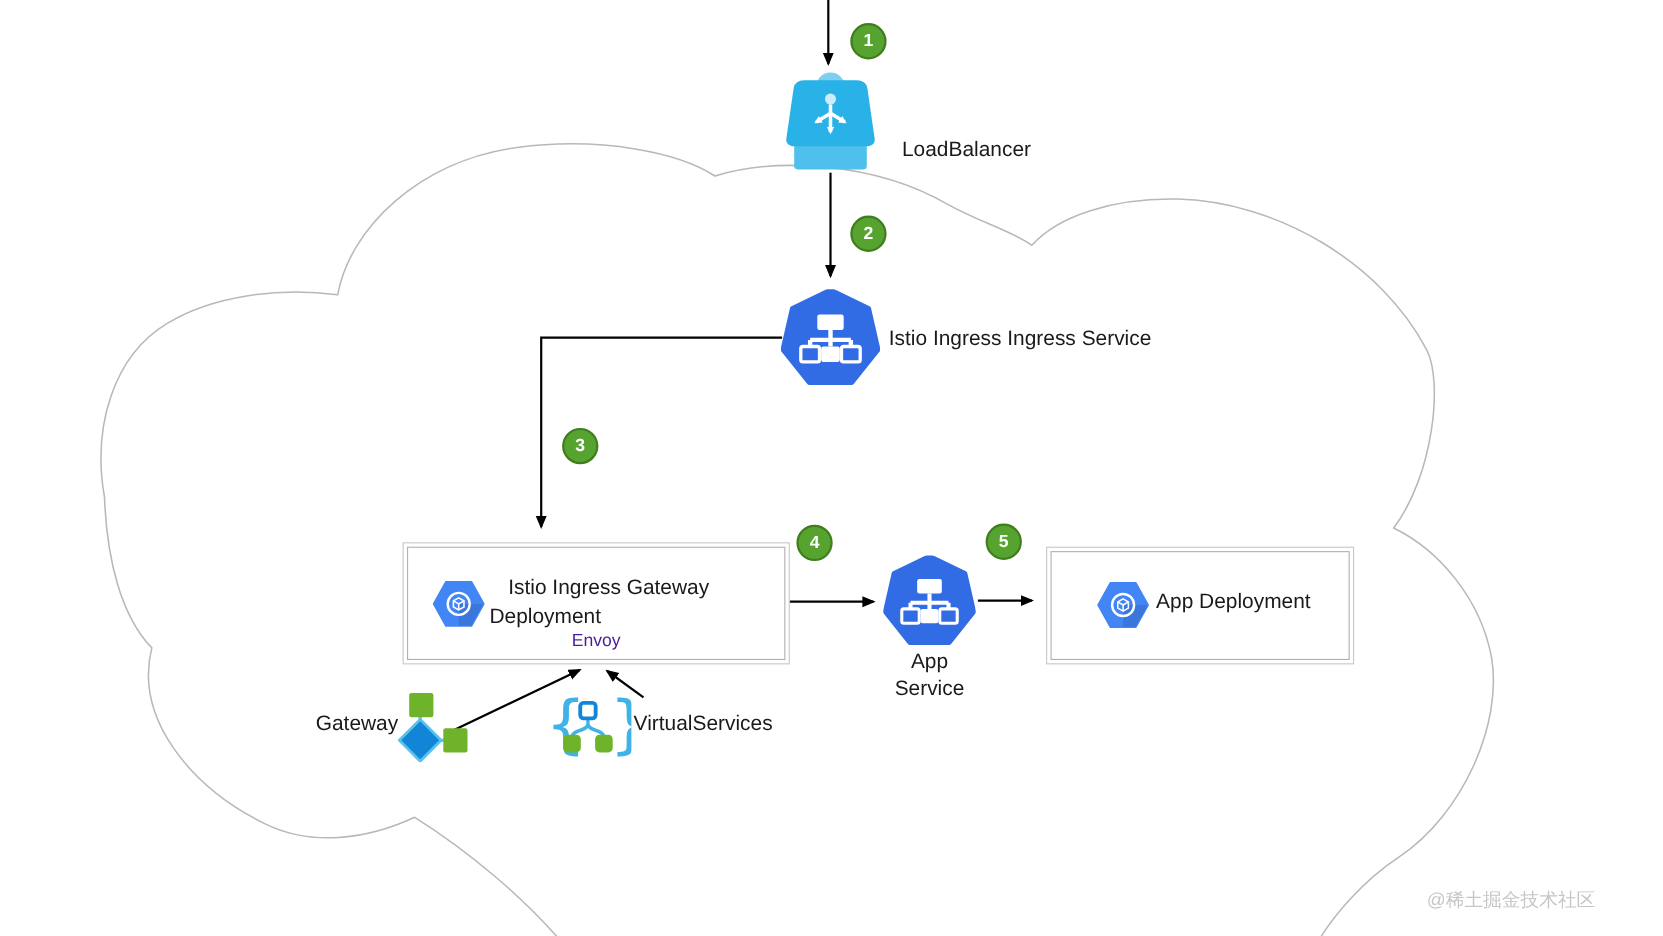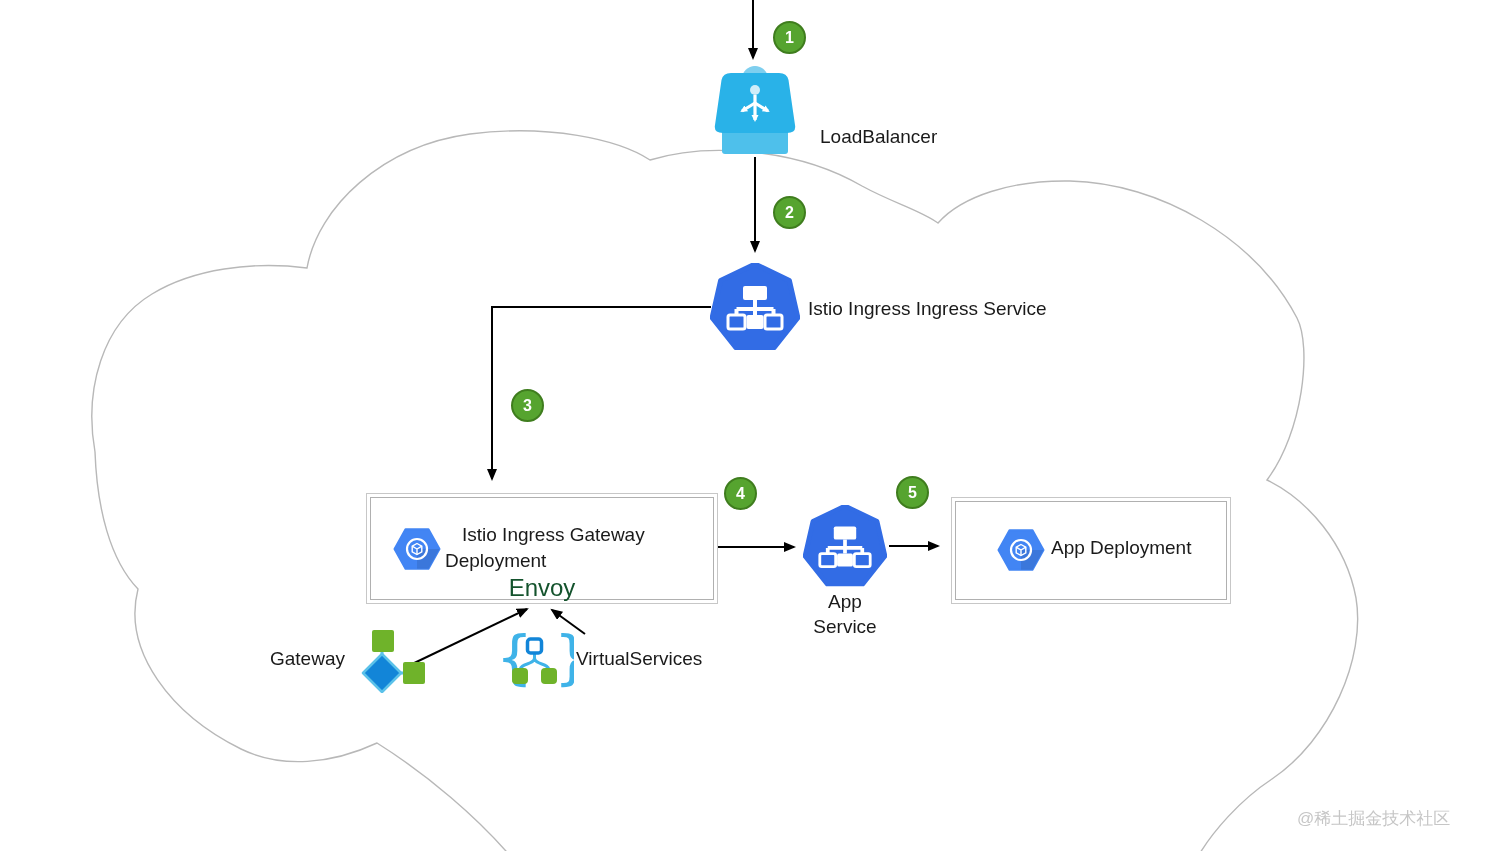--- a/index.html
+++ b/index.html
@@ -16,21 +16,21 @@
     font-size:16px;font-weight:bold;display:flex;align-items:center;justify-content:center;
     box-sizing:content-box;
   }
   .dep-box{
     position:absolute;z-index:2;background:#ffffff;border:1px solid #C7C7C7;
   }
   .dep-box .inner{
     position:absolute;left:3px;top:3px;right:3px;bottom:3px;border:1px solid #B0B0B0;
   }
   .dep-title{position:absolute;font-size:19px;line-height:26px;color:#1a1a1a;white-space:nowrap;z-index:3;}
-  .envoy{position:absolute;left:0;right:0;text-align:center;font-size:24px;color:#14532d;z-index:3;}
+  .envoy{position:absolute;left:0;right:0;text-align:center;font-size:16px;color:#4c1d95;z-index:3;}
   .center-label{text-align:center;}
   .watermark{position:absolute;z-index:5;font-size:17px;color:#C6C6C6;white-space:nowrap;}
   .vs-wrap{position:absolute;z-index:2;}
 </style>
 </head>
 <body>
 
 <div id="canvas">
 
   <svg id="diagram-svg" width="1512" height="851" viewBox="0 0 1512 851">
@@ -142,21 +142,21 @@
         <polygon points="1.5,24 12.5,4.2 35.5,4.2 46.5,24 35.5,43.8 12.5,43.8" fill="#4285F4" stroke="#4285F4" stroke-width="2" stroke-linejoin="round"></polygon>
         <polygon points="24,24 46.5,24 35.5,43.8 24,43.8" fill="#000000" opacity="0.10"></polygon>
         <circle cx="24" cy="24" r="10" fill="none" stroke="#ffffff" stroke-width="2.2"></circle>
         <polygon points="24,18.5 28.8,21.2 28.8,26.8 24,29.5 19.2,26.8 19.2,21.2" fill="none" stroke="#ffffff" stroke-width="1.4"></polygon>
         <path d="M 24 29.5 L 24 24 M 24 24 L 19.2 21.2 M 24 24 L 28.8 21.2" stroke="#ffffff" stroke-width="1.4" fill="none"></path>
       </svg>
     </div>
     <div class="dep-title" style="left:99px;top:37px;">App Deployment</div>
   </div>
 
-  <div class="label" style="left:270px;top:646px;width:92px;text-align:left;">Gateway</div>
+  <div class="label" style="left:270px;top:646px;width:92px;text-align:right;">Gateway</div>
   <div class="node" style="left:349px;top:629px;">
     <svg width="78" height="64" viewBox="0 0 78 64">
       <path d="M 33 20 L 33 36 M 33 44 L 60 44" stroke="#5BC2EA" stroke-width="3" fill="none"></path>
       <rect x="23" y="1" width="22" height="22" rx="2" fill="#6FB32A"></rect>
       <polygon points="33,25 52,44 33,63 14,44" fill="#1285D8" stroke="#5BC2EA" stroke-width="2.5" stroke-linejoin="round"></polygon>
       <rect x="54" y="33" width="22" height="22" rx="2" fill="#6FB32A"></rect>
     </svg>
   </div>
 
   <div class="vs-wrap" style="left:496px;top:630px;">

